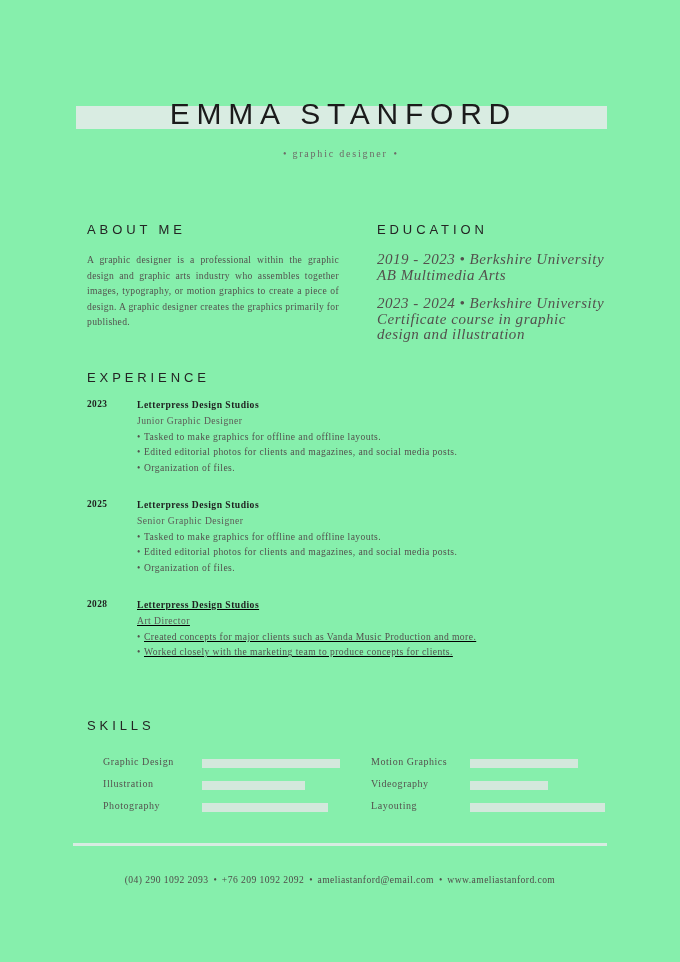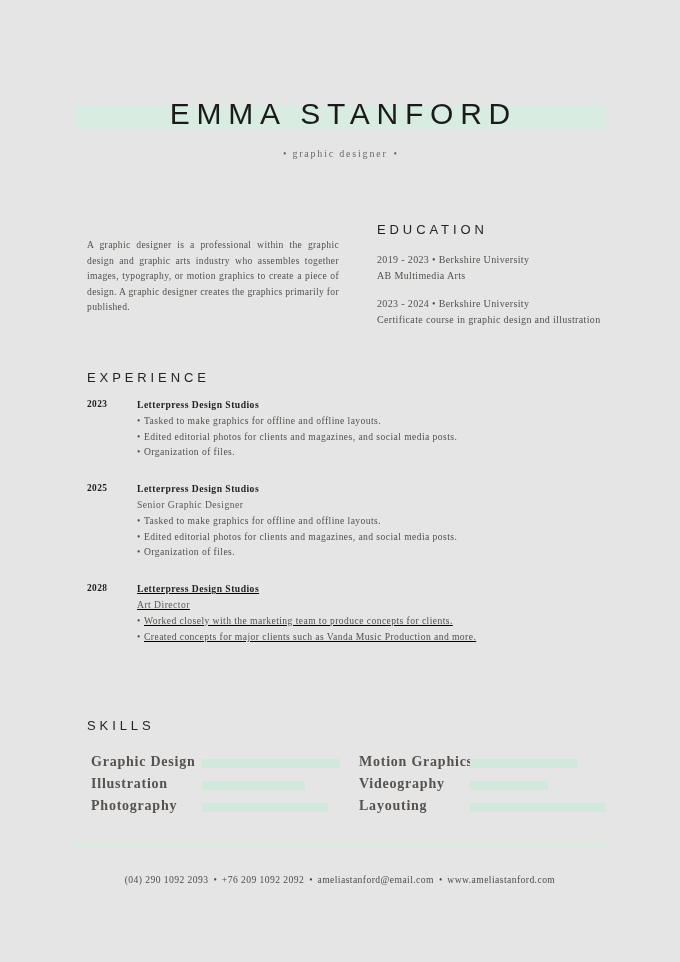--- a/index.html
+++ b/index.html
@@ -102,25 +102,26 @@
     font-size: 9.6px;
     line-height: 15.6px;
     letter-spacing: 0.035em;
     color: #53504d;
     text-align: justify;
   }
   .edu-list {
     margin-top: 15px;
   }
   .edu-item {
-    font-size: 10px;
+    font-size: 15px;
     line-height: 15.6px;
     letter-spacing: 0.035em;
     color: #53504d;
     margin-bottom: 13px;
+    font-style: italic;
   }
   .edu-item:last-child { margin-bottom: 0; }
   .edu-line { display: block; }
 
   
   .experience-block {
     position: absolute;
     left: 87px;
     top: 370px;
     width: 520px;
@@ -180,28 +181,27 @@
     position: relative;
     margin-top: 26px;
     height: 62px;
   }
   .skill-row {
     position: absolute;
     height: 10px;
   }
   .skill-label {
     position: absolute;
-    left: 4px;
+    left: 16px;
     top: -4px;
-    font-size: 14px;
+    font-size: 10px;
     letter-spacing: 0.055em;
     color: #55524f;
     line-height: 14px;
     white-space: nowrap;
-    font-weight: bold;
   }
   .skill-bar {
     position: absolute;
     height: 9px;
     background: #d3e8dc;
     top: 0;
   }
 
   
   .footer-divider {
@@ -224,35 +224,36 @@
     white-space: nowrap;
   }
   .footer-contact .sep {
     padding: 0 5px;
     letter-spacing: 0;
   }
 </style>
 </head>
 <body>
 
-<div id="resume-page" style="background: #e5e5e5;">
+<div id="resume-page" style="background: #86efac;">
 
   <div class="header-block">
     <div class="name-band-wrap">
       <div class="name-band" style="background: rgb(217, 236, 226);"></div>
       <div class="full-name">EMMA  STANFORD</div>
     </div>
     <div class="job-subtitle">
       <span class="dot">•</span><span>graphic designer</span><span class="dot">•</span>
     </div>
   </div>
 
   <div class="top-columns">
 
     <div class="col-left">
+      <div class="section-heading">ABOUT ME</div>
       <div class="about-text">A graphic designer is a professional within the graphic design and graphic arts industry who  assembles together images, typography, or motion graphics to create a piece of design. A graphic designer creates the graphics primarily for published.</div>
     </div>
 
     <div class="col-right">
       <div class="section-heading">EDUCATION</div>
       <div class="edu-list">
         <div class="edu-item">
           <span class="edu-line">2019 - 2023 • Berkshire University</span>
           <span class="edu-line">AB Multimedia Arts</span>
         </div>
@@ -265,20 +266,21 @@
 
   </div>
 
   <div class="experience-block">
     <div class="section-heading">EXPERIENCE</div>
     <div class="exp-list">
 
       <div class="exp-entry">
         <div class="exp-year">2023</div>
         <div class="exp-company">Letterpress Design Studios</div>
+        <div class="exp-role">Junior Graphic Designer</div>
         <ul class="exp-bullets">
           <li><span class="bl">•</span><span>Tasked to make graphics for offline and offline layouts.</span></li>
           <li><span class="bl">•</span><span>Edited editorial photos for clients and magazines, and social media posts.</span></li>
           <li><span class="bl">•</span><span>Organization of files.</span></li>
         </ul>
       </div>
 
       <div class="exp-entry">
         <div class="exp-year">2025</div>
         <div class="exp-company">Letterpress Design Studios</div>
@@ -288,22 +290,22 @@
           <li><span class="bl">•</span><span>Edited editorial photos for clients and magazines, and social media posts.</span></li>
           <li><span class="bl">•</span><span>Organization of files.</span></li>
         </ul>
       </div>
 
       <div class="exp-entry">
         <div class="exp-year">2028</div>
         <div class="exp-company">Letterpress Design Studios</div>
         <div class="exp-role">Art Director</div>
         <ul class="exp-bullets">
+          <li><span class="bl">•</span><span>Created concepts for major clients such as Vanda Music Production and more.</span></li>
           <li><span class="bl">•</span><span>Worked closely with the marketing team to produce concepts for clients.</span></li>
-          <li><span class="bl">•</span><span>Created concepts for major clients such as Vanda Music Production and more.</span></li>
         </ul>
       </div>
 
     </div>
   </div>
 
   <div class="skills-block">
     <div class="section-heading">SKILLS</div>
     <div class="skills-grid" id="skills-grid">
       <div class="skill-row" style="left: 0px; top: 0px; width: 260px;">

